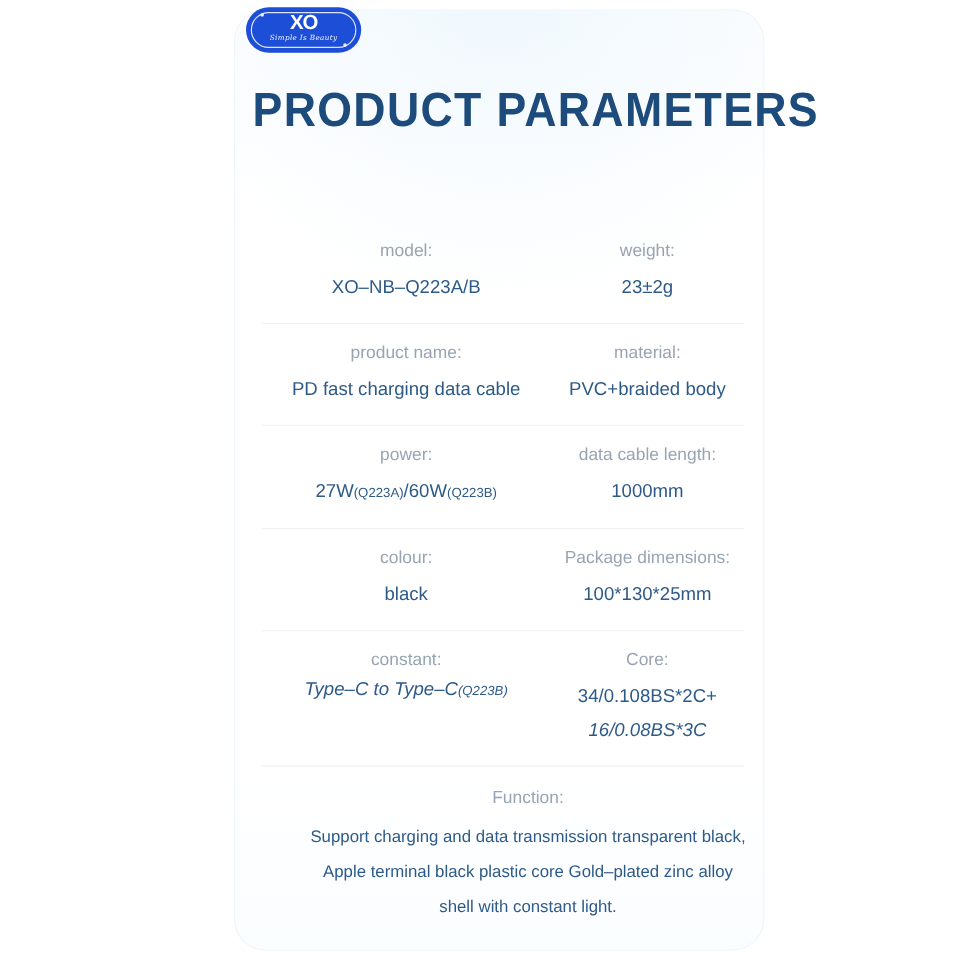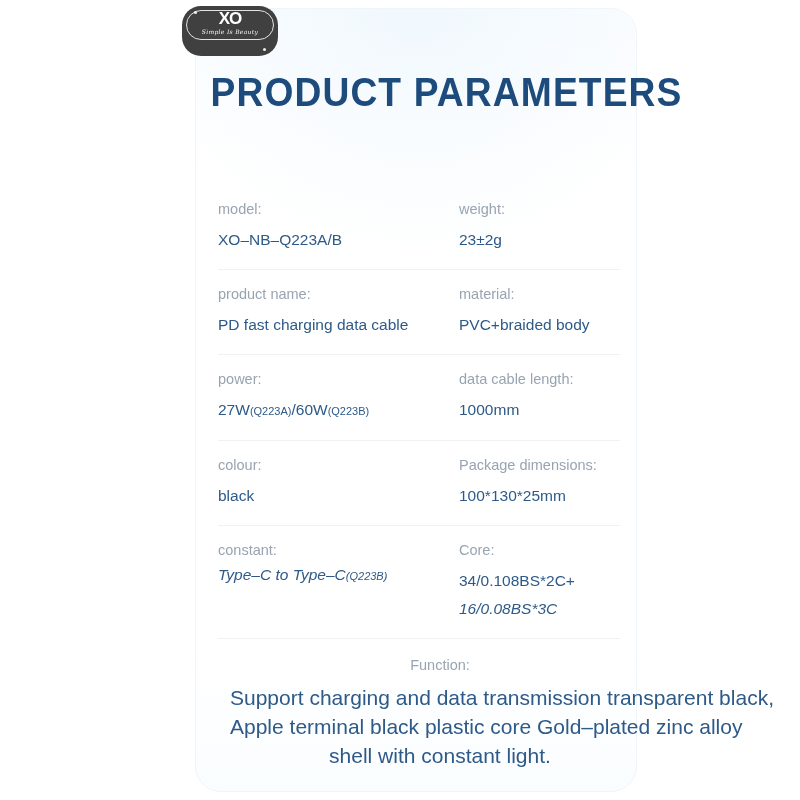--- a/index.html
+++ b/index.html
@@ -35,25 +35,25 @@
     left: 0; top: 0;
     width: 100%; height: 100%;
     border-radius: 26px;
     background: radial-gradient(120% 60% at 50% 0%, rgba(232,244,252,0.55) 0%, rgba(255,255,255,0) 55%);
     pointer-events: none;
   }
 
   
   #brand-logo {
     position: absolute;
-    left: 182px;
+    left: 205px;
     top: 6px;
     width: 96px;
-    height: 50px;
-    background: #404040;
+    height: 38px;
+    background: #1d4ed8;
     border-radius: 19px;
     box-sizing: border-box;
     overflow: hidden;
   }
   #brand-logo .logo-ring {
     position: absolute;
     left: 4px; top: 4px;
     width: 88px; height: 30px;
     border: 1px solid rgba(255,255,255,0.85);
     border-radius: 15px;
@@ -111,20 +111,21 @@
     transform-origin: center center;
     white-space: nowrap;
   }
 
   
   #spec-table {
     position: absolute;
     left: 218px;
     top: 185px;
     width: 402px;
+    text-align: center;
   }
   .spec-row {
     position: relative;
     border-bottom: 1px solid #f0f1f3;
     padding: 14px 0 16px 0;
   }
   .spec-row.last-row {
     border-bottom: 1px solid #f0f1f3;
   }
   .spec-cols {
@@ -167,21 +168,21 @@
     left: 230px;
     top: 655px;
     width: 420px;
     text-align: center;
   }
   #function-block .spec-label {
     margin-bottom: 8px;
   }
   .function-line {
     color: #2d5a88;
-    font-size: 21px;
+    font-size: 14px;
     line-height: 29px;
     white-space: nowrap;
   }
 </style>
 </head>
 <body>
 
 <div id="spec-card">
   <div id="card-inner-sheen"></div>
 </div>

